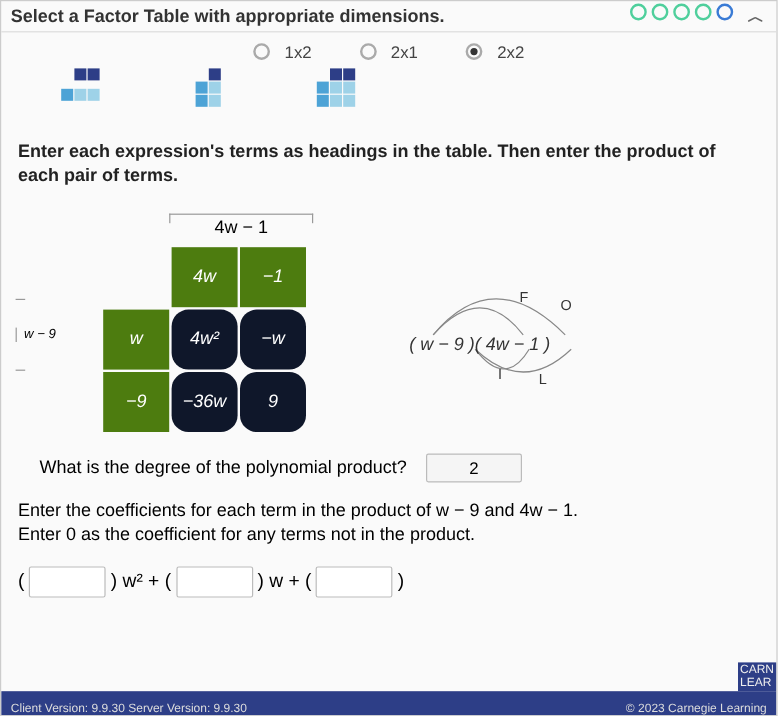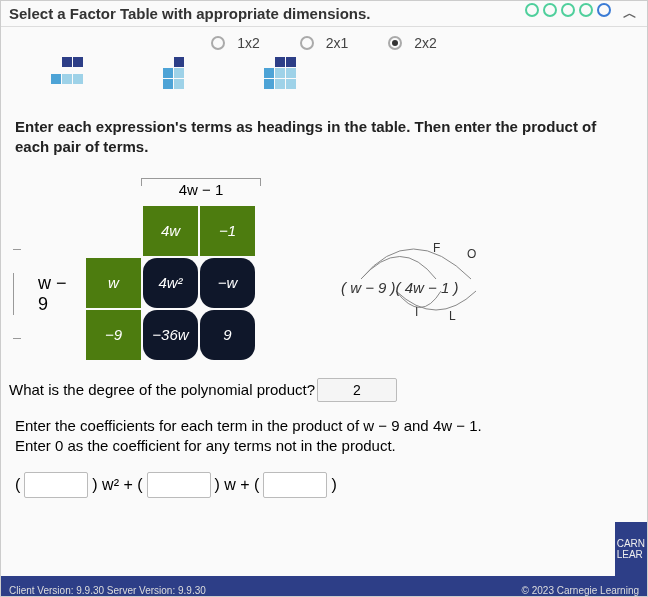--- a/index.html
+++ b/index.html
@@ -66,22 +66,22 @@
     position: relative;
   }
   .col-label::before, .col-label::after {
     content: ""; position: absolute; width: 1px; height: 8px;
     background: #999; top: -1px;
   }
   .col-label::before { left: 0; }
   .col-label::after { right: 0; }
   .row-label {
     position: absolute; left: -18px; top: 95px;
-    font-size: 18px; width: 60px; text-align: left;
-    border-left: 1px solid #999; padding-left: 24px;
+    font-size: 11px; width: 60px; text-align: left;
+    border-left: 1px solid #999; padding-left: 6px; font-style: italic;
   }
   .row-label::before, .row-label::after {
     content:""; position:absolute; height:1px; width:8px;
     background:#999; left:-1px;
   }
   .row-label::before { top:-24px; }
   .row-label::after { bottom:-24px; }
   .ftable { display: grid; grid-template-columns: 55px 55px 55px; gap: 2px; margin-left: 55px;}
   .cell {
     height: 50px; display: flex; align-items: center;
@@ -90,21 +90,21 @@
   }
   .cell.header-c { background: #4d7c0f; }
   .cell.body-c { background: #0f172a; border-radius: 14px; }
   .cell.empty { background: transparent; }
   .foil {
     position: relative; width: 160px; height: 100px;
     font-size: 15px; color: #333;
   }
   .foil-expr { position: absolute; top: 60px; left: 0; white-space: nowrap; font-style: italic;}
   .foil svg { position: absolute; top: 0; left: 0; }
-  .q1 { padding: 8px 8px; font-size: 15px; display: flex; align-items: center; gap: 2px;}
+  .q1 { padding: 8px 32px; font-size: 15px; display: flex; align-items: center; gap: 16px;}
   .ansbox {
     width: 80px; height: 24px; border: 1px solid #bbb;
     background: #f5f5f5; text-align: center; font-size: 14px;
     line-height: 22px; border-radius: 2px;
   }
   .q2 { padding: 6px 14px; font-size: 15px; line-height: 1.35; }
   .coef-row {
     padding: 10px 14px; font-size: 16px; display: flex;
     align-items: center; gap: 4px;
   }
@@ -113,21 +113,21 @@
     background: #fff; border-radius: 2px;
   }
   .footer {
     position: absolute; bottom: 0; left: 0; right: 0;
     height: 20px; background: #2d3e87; color: #ddd;
     font-size: 10px; display: flex; align-items: flex-end;
     justify-content: space-between; padding: 0 8px;
   }
   .carn { position: absolute; right: 0; bottom: 20px;
     background: #2d3e87; color: #eee; font-size: 10px;
-    padding: 16px 2px;}
+    padding: 1px 2px;}
 </style>
 </head>
 <body>
 
 <div class="header">
   <span>Select a Factor Table with appropriate dimensions.</span>
   <div class="progress-dots">
     <span class="dot"></span>
     <span class="dot"></span>
     <span class="dot"></span>

